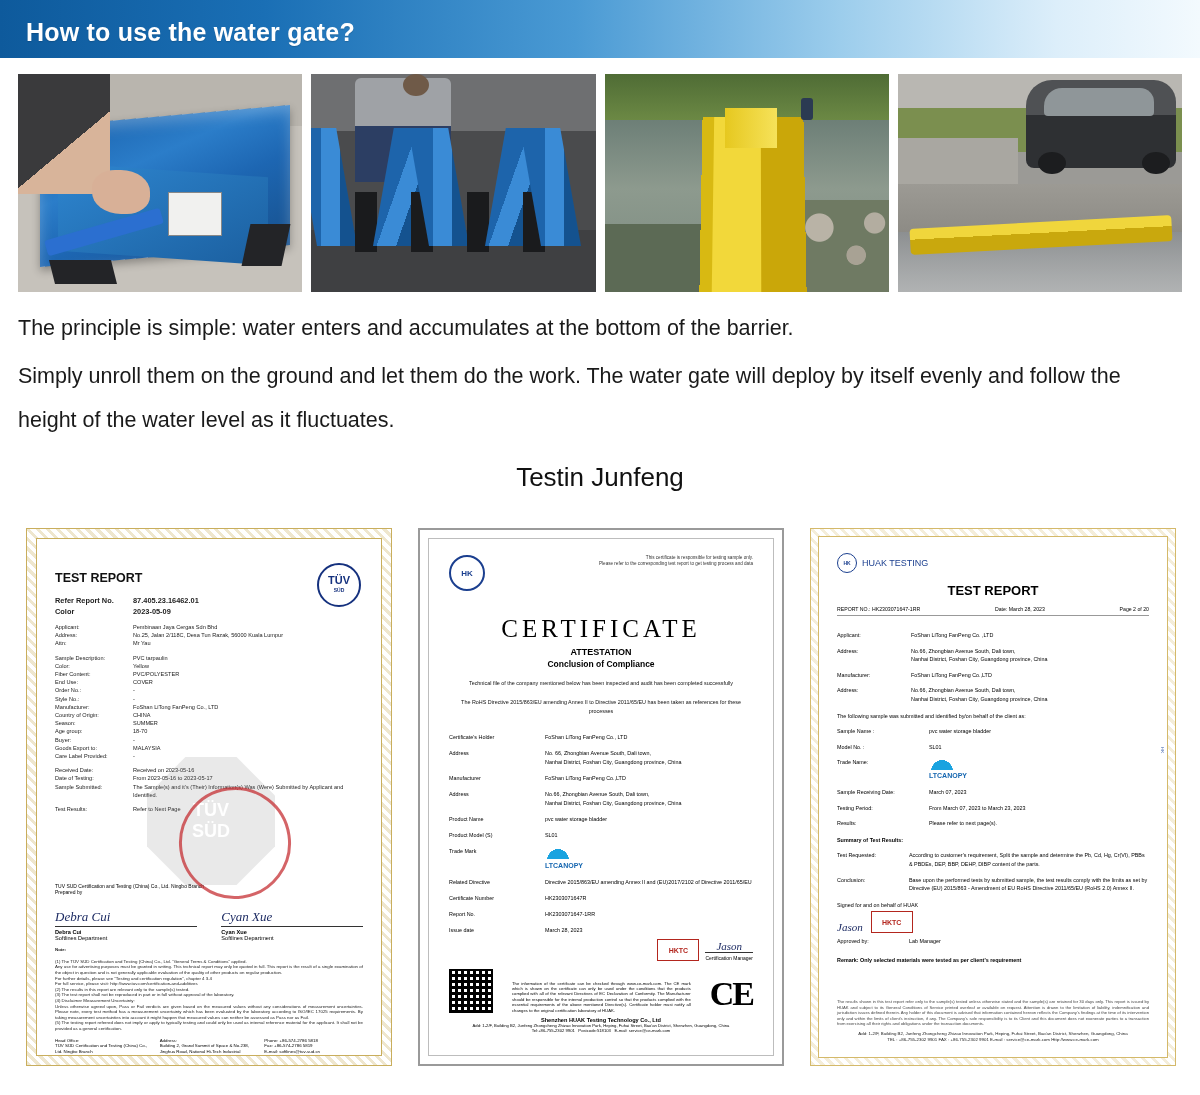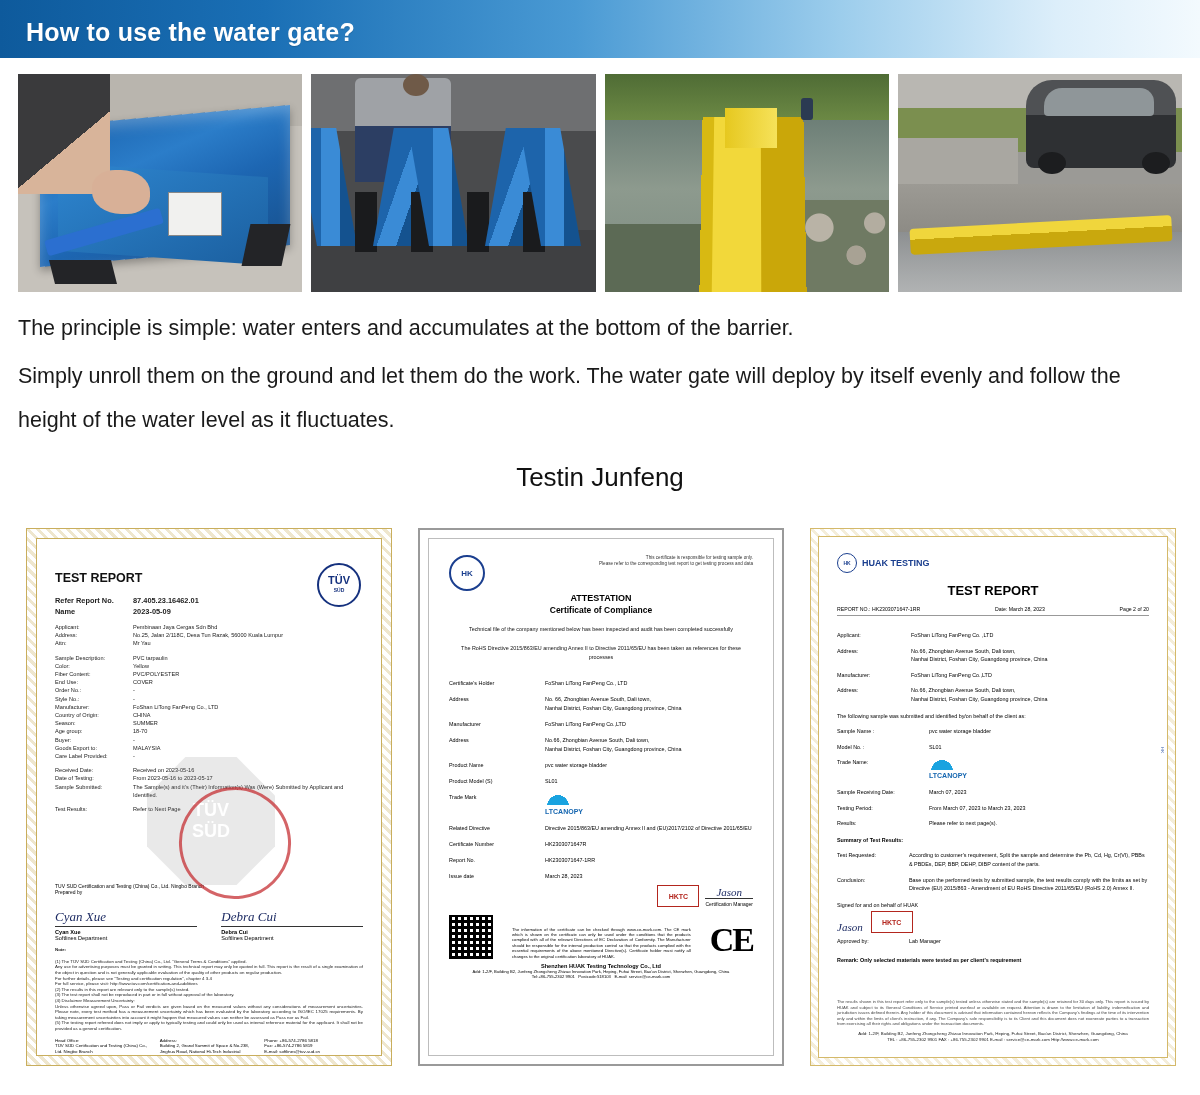--- a/index.html
+++ b/index.html
@@ -228,21 +228,21 @@
     width: 42px; height: 22px; border: 1px solid #b3261e; color:#b3261e; font-size: 7px; font-weight:700;
     display:flex; align-items:center; justify-content:center;
   }
 
   
   .c3 { border: 1px solid #d4b96a; padding: 7px; background:
       repeating-linear-gradient(45deg, rgba(212,185,106,.25) 0 3px, rgba(255,255,255,0) 3px 7px); }
   .c3 .inner-frame { position:absolute; inset: 7px; border: 1px solid #d4b96a; background:#fff; padding: 16px 18px; overflow:hidden; }
   .c3 .brand { display:flex; align-items:center; gap:5px; }
   .c3 .brand .seal { width: 20px; height: 20px; border-width:1px; font-size: 5px;}
-  .c3 .brandname { color:#1b3f8f; font-weight:700; font-size: 9px; }
+  .c3 .brandname { color:#1b3f8f; font-weight:400; font-size: 9px; }
   .c3 h3 { text-align:center; font-size: 13px; margin: 10px 0 8px 0; font-weight:700; }
   .c3 .hdr { display:flex; justify-content: space-between; font-size: 5.2px; border-bottom:1px solid #999; padding-bottom:3px; }
   .c3 .sec { font-size: 5.4px; line-height: 8.6px; }
   .c3 .bold { font-weight:700; }
   .c3 .footer {
     position:absolute; left: 18px; right: 18px; bottom: 14px; font-size: 4.4px; line-height: 6px; text-align:center; color:#222;
   }
   .c3 .tinynote { font-size: 4.2px; line-height:5.6px; color:#444; }
   .sidebar-code {
     position:absolute; right: 2px; top: 210px; writing-mode: vertical-rl; font-size: 4.4px; color:#3a5ea8;
@@ -334,21 +334,21 @@
         <div class="tuv-logo">
           <span>TÜV</span>
           <span class="small">SÜD</span>
         </div>
 
         <div class="kv big">
           <div class="k">Refer Report No.</div>
           <div class="v">87.405.23.16462.01</div>
         </div>
         <div class="kv big">
-          <div class="k">Name</div>
+          <div class="k">Color</div>
           <div class="v">2023-05-09</div>
         </div>
         <div class="spacer6"></div>
 
         <div class="kv">
           <div class="k">Applicant:</div>
           <div class="v">Pembinaan Jaya Cergas Sdn Bhd</div>
         </div>
         <div class="kv">
           <div class="k">Address:</div>
@@ -440,27 +440,27 @@
         </div>
         <div class="red-stamp"></div>
 
         <div style="height:70px"></div>
 
         <div style="font-size:5px;">TUV SUD Certification and Testing (China) Co., Ltd. Ningbo Branch</div>
         <div style="font-size:5px;">Prepared by</div>
 
         <div class="sig-row">
           <div class="sig">
+            <div class="line">Debra Cui</div>
+            <div class="nm">Debra Cui</div>
+            <div class="dept">Softlines Department</div>
+          </div>
+          <div class="sig">
             <div class="line">Cyan Xue</div>
             <div class="nm">Cyan Xue</div>
-            <div class="dept">Softlines Department</div>
-          </div>
-          <div class="sig">
-            <div class="line">Debra Cui</div>
-            <div class="nm">Debra Cui</div>
             <div class="dept">Softlines Department</div>
           </div>
         </div>
 
         <div class="fineprint" style="font-weight:700;">Note:</div>
         <div class="fineprint" style="white-space:pre-line;">(1) The TÜV SÜD Certification and Testing (China) Co., Ltd. "General Terms &amp; Conditions" applied.
 Any use for advertising purposes must be granted in writing. This technical report may only be quoted in full. This report is the result of a single examination of the object in question and is not generally applicable evaluation of the quality of other products on regular production.
 For further details, please see "Testing and certification regulation", chapter 4 3.4
 For full service, please visit: http://www.tuv.com/certification-and-additives
 (2) The results in this report are relevant only to the sample(s) tested.
@@ -491,23 +491,24 @@
     </div>
 
     <div class="cert c2">
       <div class="inner-frame">
         <div class="toprow">
           <div class="seal">HK</div>
           <div class="note" style="white-space:pre-line;">This certificate is responsible for testing sample only.
 Please refer to the corresponding test report to get testing process and data</div>
         </div>
 
+        <div class="cert-word">CERTIFICATE</div>
 
         <div class="sub1">ATTESTATION</div>
-        <div class="sub2">Certificate of Compliance</div>
+        <div class="sub2">Conclusion of Compliance</div>
 
         <div class="para">Technical file of the company mentioned below has been inspected and audit has been completed successfully</div>
         <div class="para">The RoHS Directive 2015/863/EU amending Annex II to Directive 2011/65/EU has been taken as references for these processes</div>
 
         <div style="height:10px"></div>
 
         <div class="row2">
           <div class="k">Certificate's Holder</div>
           <div class="v">FoShan LiTong FanPeng Co., LTD</div>
         </div>

